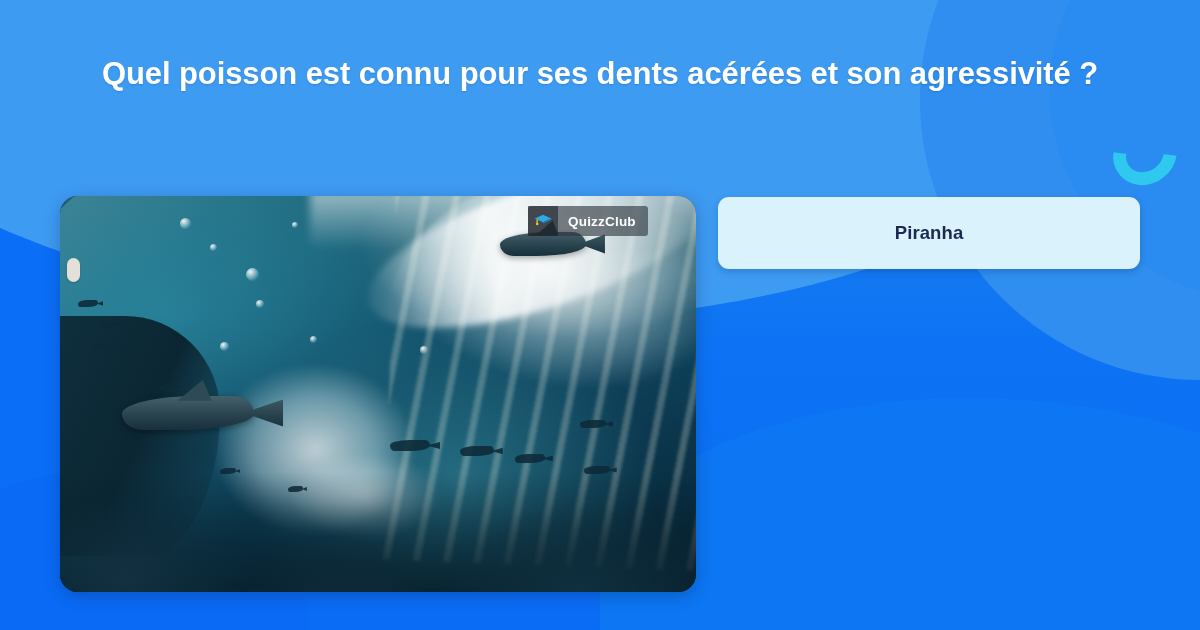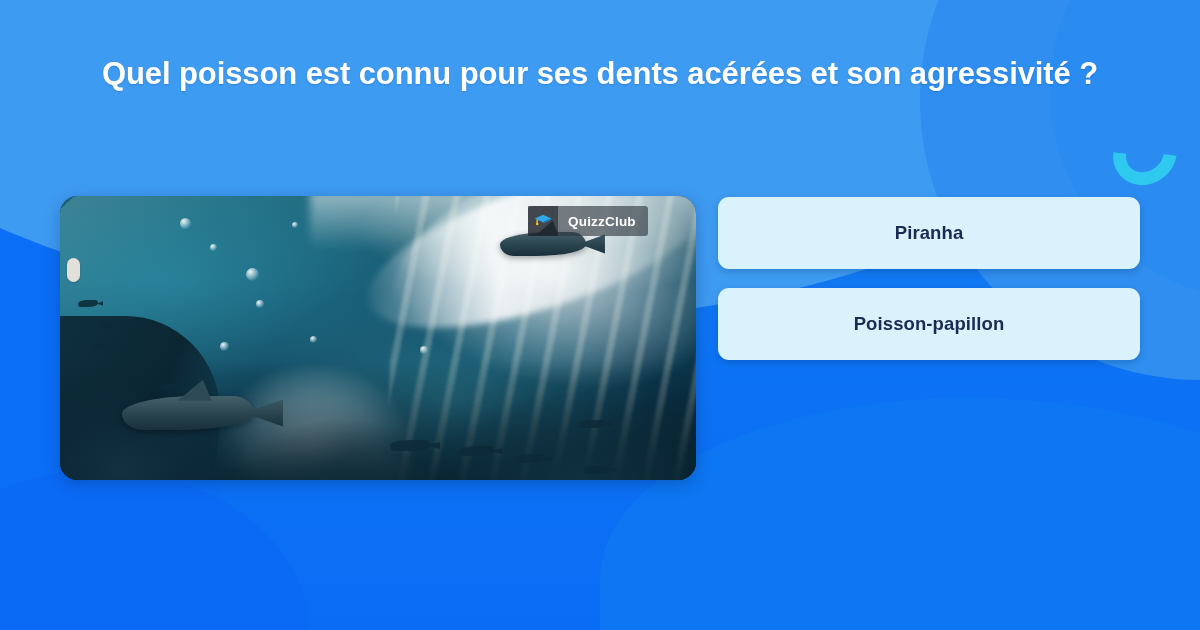--- a/index.html
+++ b/index.html
@@ -85,21 +85,21 @@
     font-weight:bold;
     line-height:51px;
     letter-spacing:-0.1px;
     text-shadow:0 1px 2px rgba(0,40,90,.18);
   }
 
   
   .media-card {
     position:absolute;
     left:60px; top:196px;
-    width:636px; height:284px;
+    width:636px; height:396px;
     border-radius:18px;
     overflow:hidden;
     box-shadow:0 4px 16px rgba(2,38,82,.30);
     background:#0a2733;
   }
   .sea {
     position:absolute; inset:0;
     background:
       radial-gradient(ellipse 50% 38% at 78% 12%, rgba(255,245,225,.62) 0%, rgba(255,240,215,0) 62%),
       radial-gradient(ellipse 46% 60% at 62% 72%, rgba(90,210,225,.34) 0%, rgba(60,170,195,0) 70%),
@@ -339,17 +339,16 @@
           <path d="M5 10.3 v4.6" stroke="#f5c518" stroke-width="1.6" fill="none"></path>
           <circle cx="5" cy="15.6" r="1.5" fill="#f5c518"></circle>
         </svg>
       </span>
       <span class="wm-label">QuizzClub</span>
     </div>
   </div>
 
   <div class="answers">
     <div class="answer">Piranha</div>
-    <div class="answer">Poisson-papillon</div>
   </div>
   <div class="scroll-marker"></div>
 
 </div>
 
 </body></html>

